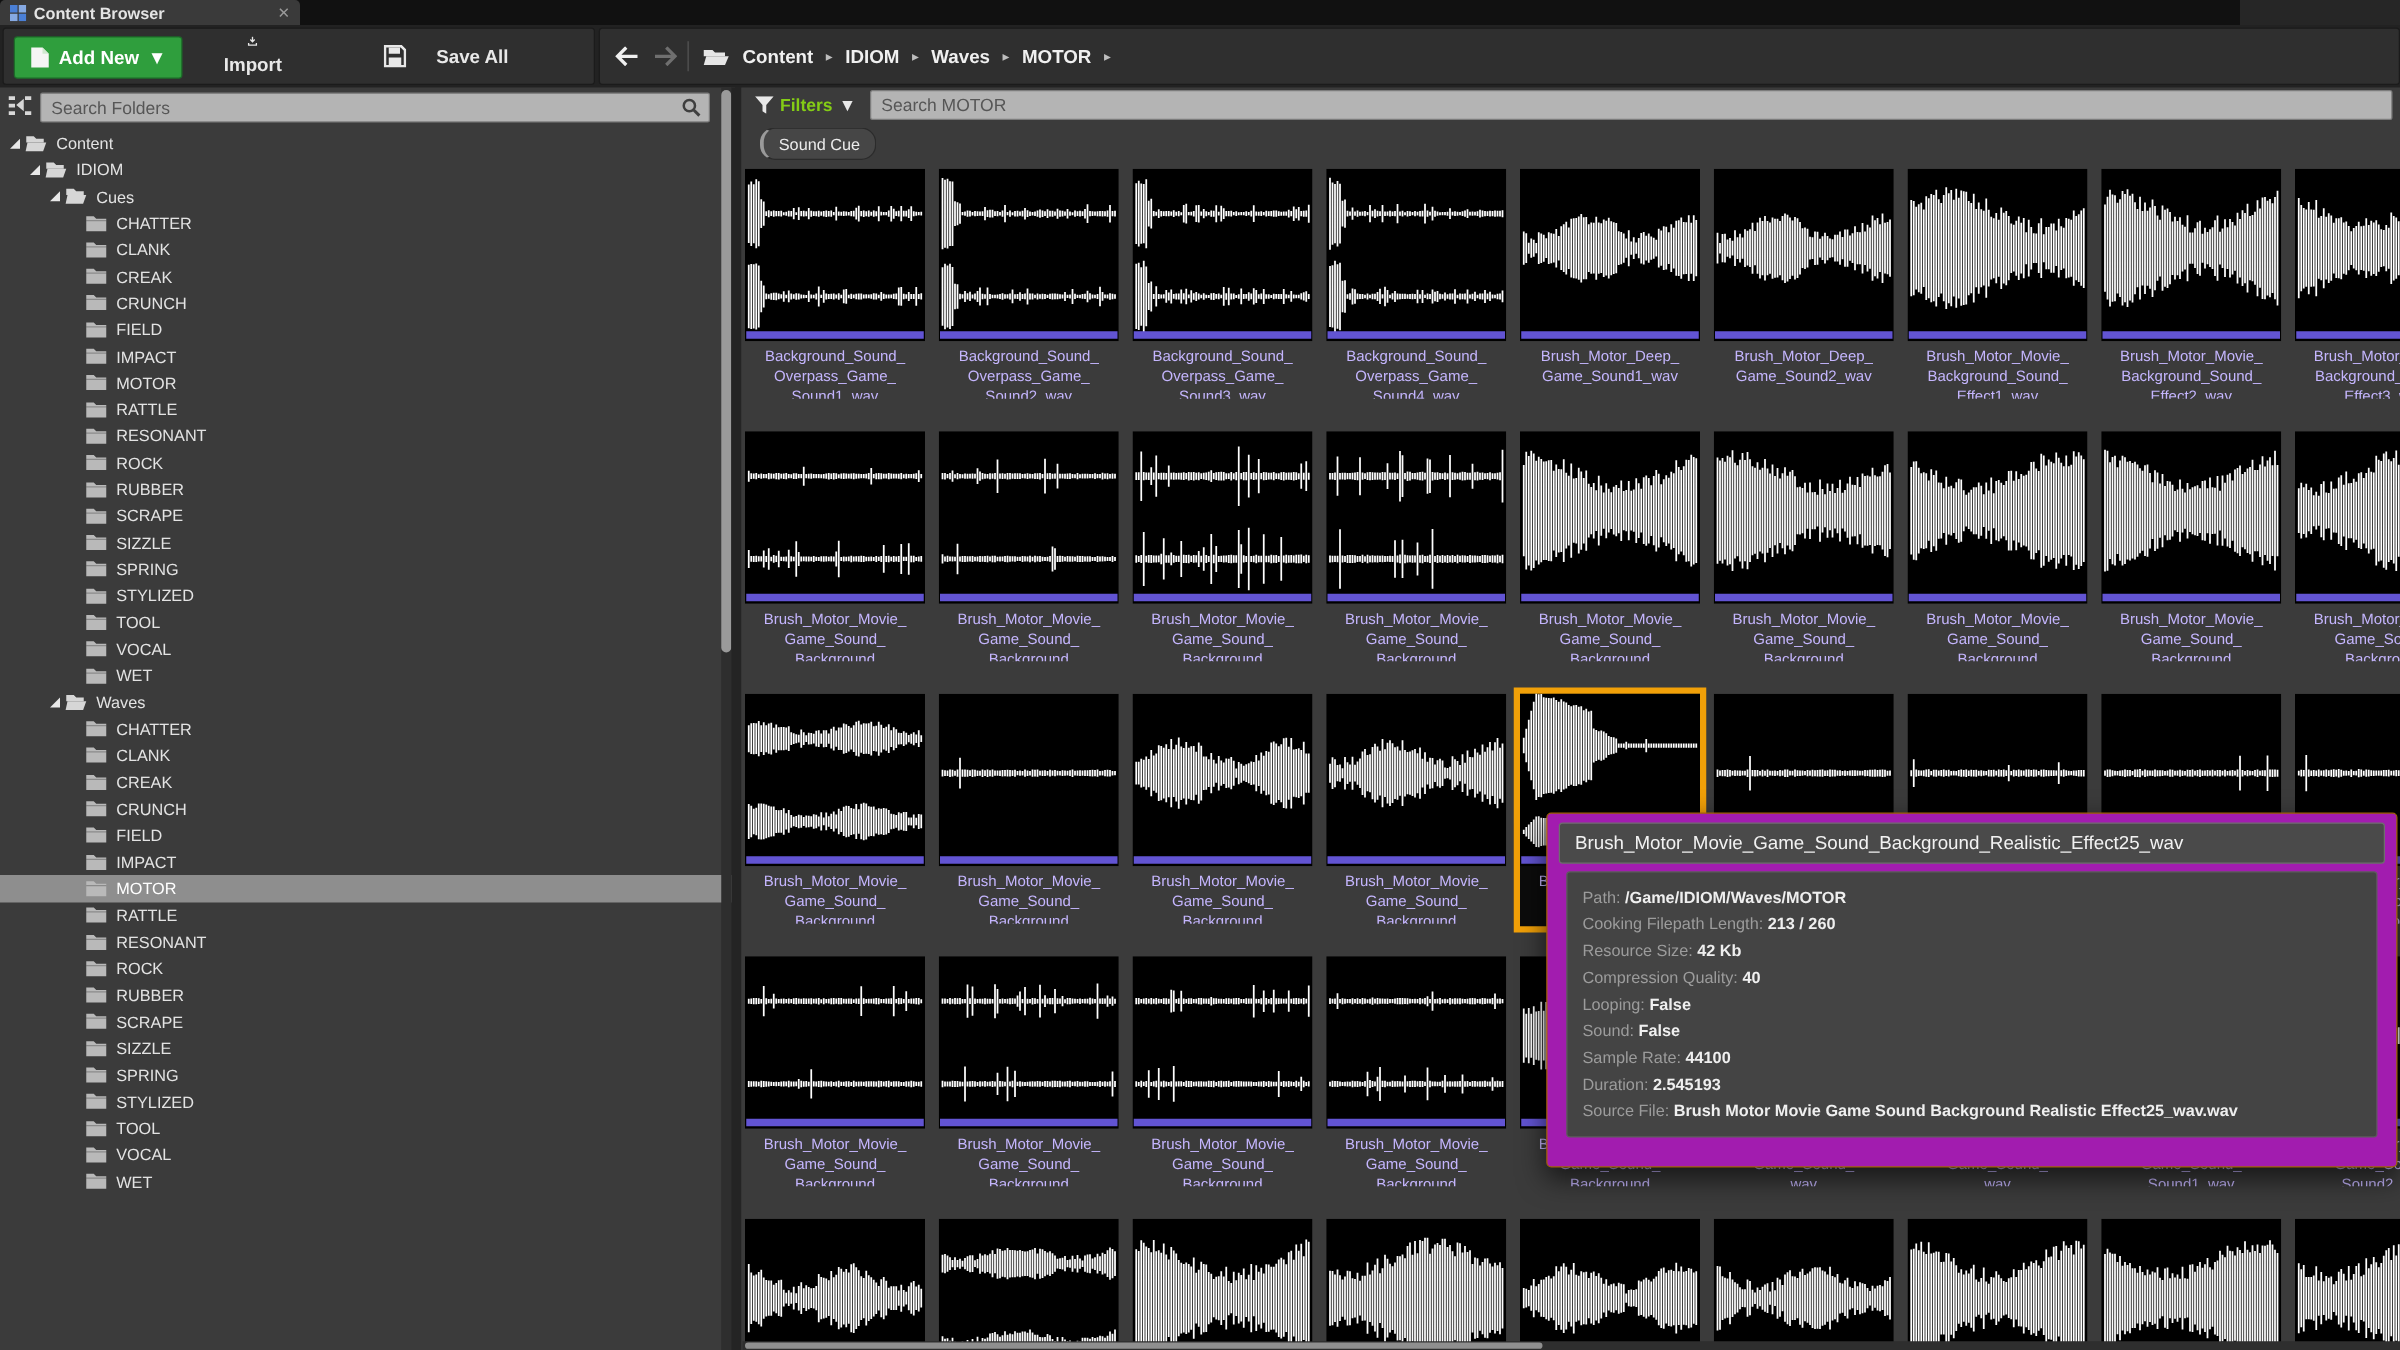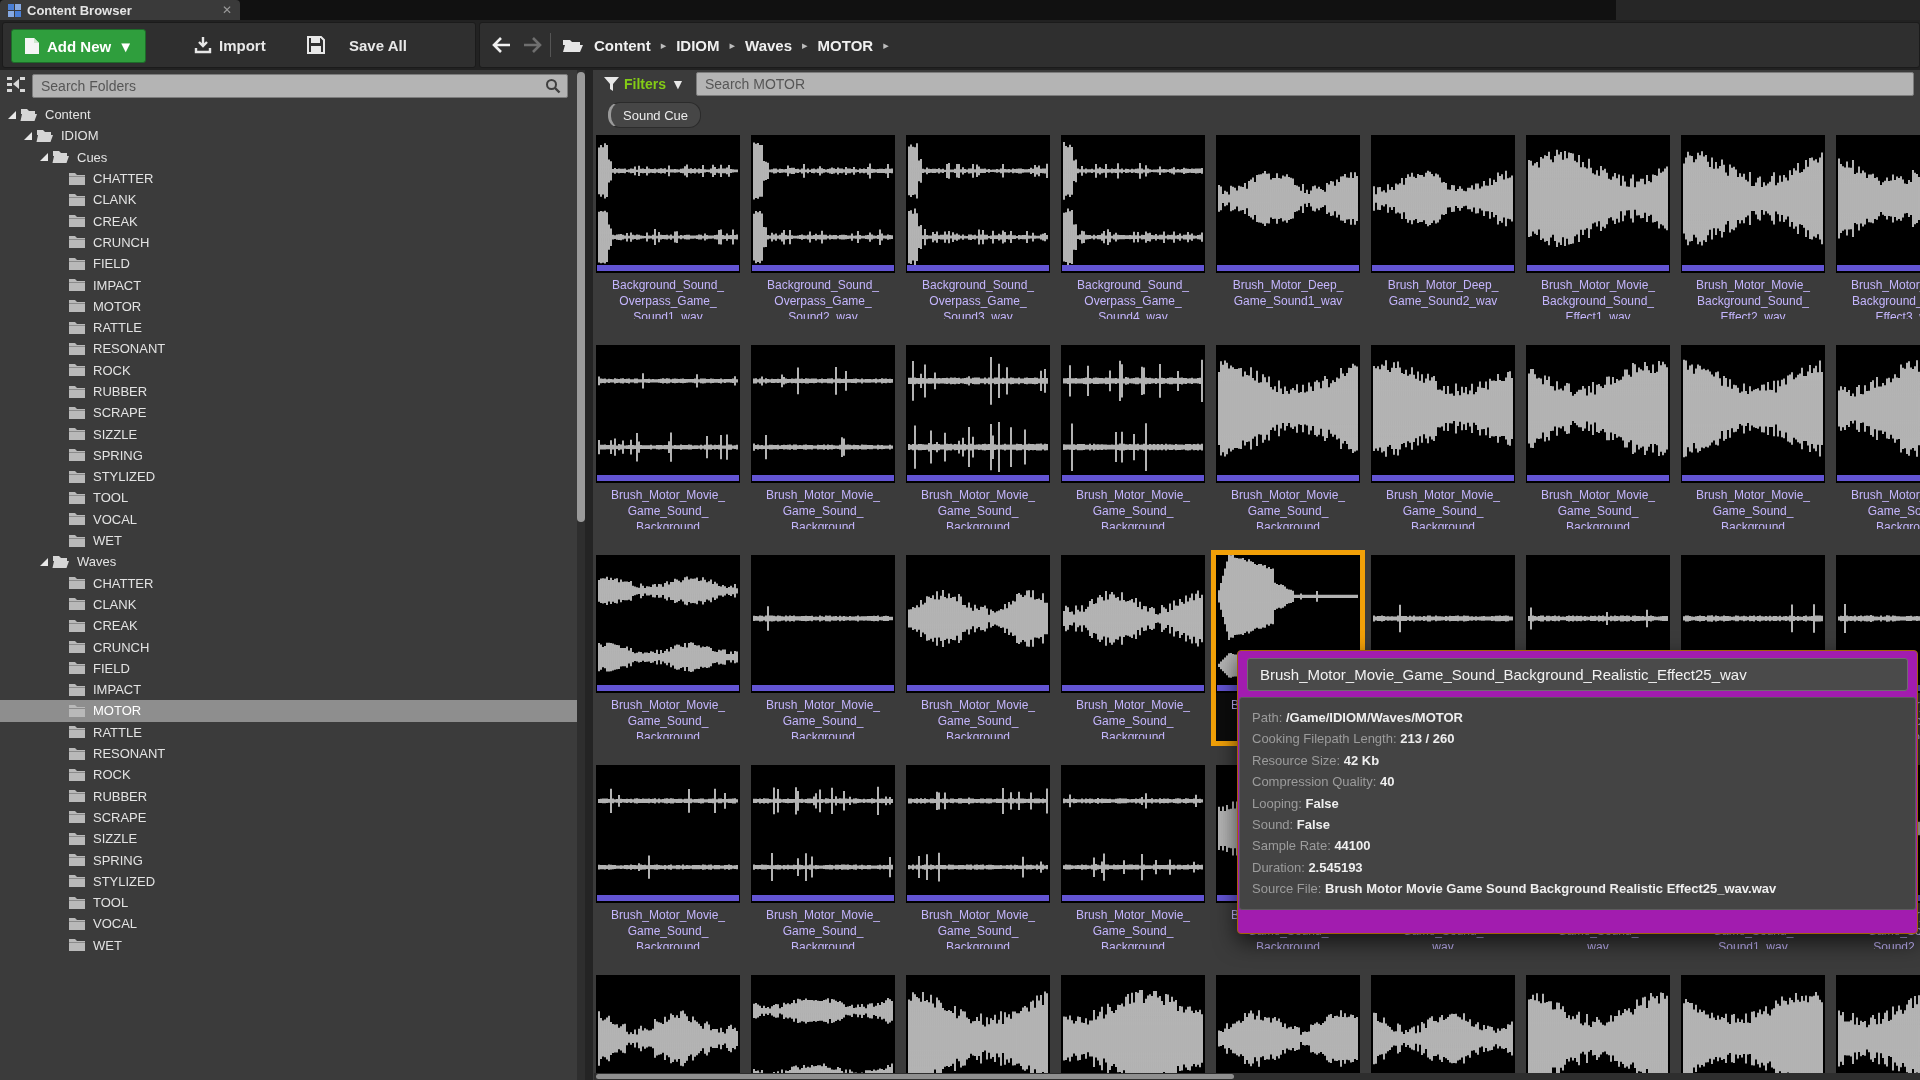--- a/index.html
+++ b/index.html
@@ -1,19 +1,19 @@
 <!DOCTYPE html>
 <html><head>
 <meta charset="utf-8">
 <style>
   html,body{margin:0;padding:0;background:#1a1a1a;}
   .app{position:relative;width:1920px;height:1080px;overflow:hidden;
        font-family:"Liberation Sans",sans-serif;background:#262626;color:#ddd;}
   
-  .tabbar{position:absolute;left:0;top:0;width:1616px;height:20px;background:#111;}
+  .tabbar{position:absolute;left:0;top:0;width:1792px;height:20px;background:#111;}
   .tab{position:absolute;left:0;top:0;width:240px;height:20px;background:#3a3a3a;
        border-radius:4px 4px 0 0;display:flex;align-items:center;padding:0 8px;box-sizing:border-box;}
   .tab-title{font-size:13px;font-weight:bold;color:#e4e4e4;margin-left:6px;flex:1;}
   .tab-close{color:#9a9a9a;font-size:12px;cursor:default;}
   
   .toolbar{position:absolute;left:0;top:20px;width:1920px;height:50px;background:#222;}
   .tb-panel{position:absolute;top:2px;height:44px;background:#2f2f2f;border:1px solid #1b1b1b;border-radius:3px;}
   .tb-left{left:2px;width:472px;}
   .tb-right{left:479px;width:1439px;}
   .btn-addnew{position:absolute;left:8px;top:6px;height:32px;padding:0 12px;background:#2f9e3d;
@@ -57,21 +57,21 @@
   .tile.selected{box-shadow:0 0 0 5px #f1a008;background:#0c0c0c;z-index:5;}
   .thumb{display:block;width:144px;height:138px;}
   .tlabel{margin-top:4px;height:42px;overflow:hidden;text-align:center;font-size:12px;line-height:16px;color:#c4b5fd;}
   .hscroll{position:absolute;left:1px;top:1003px;width:1326px;height:7px;background:#2e2e2e;}
   .hthumb{position:absolute;left:3px;top:1004px;width:638px;height:5px;background:#8f8f8f;border-radius:3px;}
   
   .tooltip{position:absolute;left:1237px;top:650px;width:681px;height:284px;background:#a21caf;
       border:1px solid #a16207;border-radius:4px;box-shadow:0 8px 22px rgba(0,0,0,.65);z-index:50;box-sizing:border-box;}
   .tt-head{margin:7px 9px 6px 9px;background:#4a4a4a;border:1px solid #6e6e6e;border-radius:3px;
       padding:7px 12px;font-size:15px;color:#f2f2f2;}
-  .tt-body{margin:0 1px;background:#444;border:1px solid #5c5c5c;border-radius:3px;padding:9px 12px;}
+  .tt-body{margin:0 15px;background:#444;border:1px solid #5c5c5c;border-radius:3px;padding:9px 12px;}
   .tt-row{font-size:13px;line-height:21.4px;white-space:nowrap;overflow:hidden;}
   .tt-row .k{color:#9c9c9c;}
   .tt-row .v{color:#efefef;font-weight:bold;}
 </style>
 </head>
 <body>
 
 <div class="app">
 
   <div class="tabbar">
@@ -90,21 +90,21 @@
   <div class="toolbar">
     <div class="tb-panel tb-left">
       <div class="btn-addnew">
         <svg width="16" height="18" viewBox="0 0 16 18">
           <path d="M1 1 h9 l5 5 v11 h-14 z" fill="#f5f5f5"></path>
             <path d="M10 1 l5 5 h-5 z" fill="#cfe8cf"></path>
         </svg>
         <span>Add New</span>
         <span class="caret">▼</span>
       </div>
-      <div class="tb-btn" style="left:183px;">
+      <div class="tb-btn" style="left:168px;flex-direction:column;">
         <svg width="18" height="18" viewBox="0 0 18 18">
           <path d="M9 1 v9 M5 6 l4 4 4-4" stroke="#e8e8e8" stroke-width="2.4" fill="none"></path>
           <path d="M2 12 v4 h14 v-4" stroke="#e8e8e8" stroke-width="2.4" fill="none"></path>
         </svg>
         <span>Import</span>
       </div>
       <div class="tb-btn" style="left:296px;gap:24px;">
         <svg width="18" height="18" viewBox="0 0 18 18">
           <path d="M1 1 h13 l3 3 v13 h-16 z" fill="none" stroke="#e8e8e8" stroke-width="2"></path>
           <rect x="4" y="2" width="9" height="5" fill="#e8e8e8"></rect>

